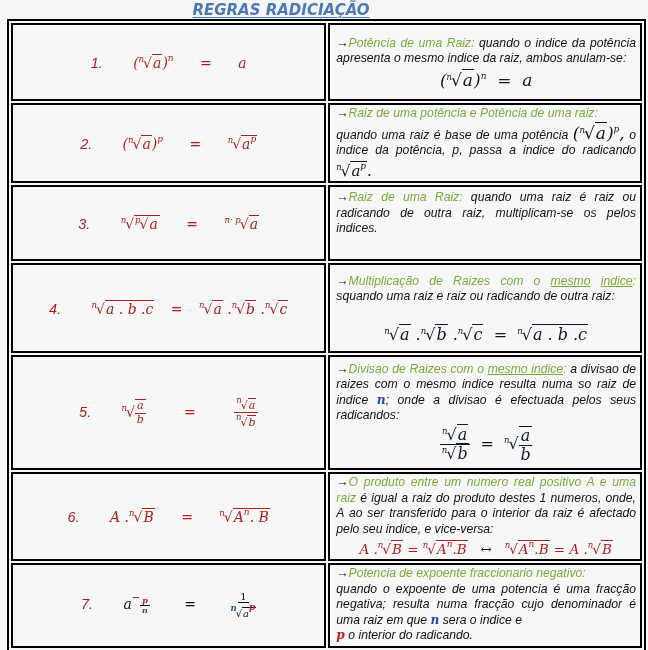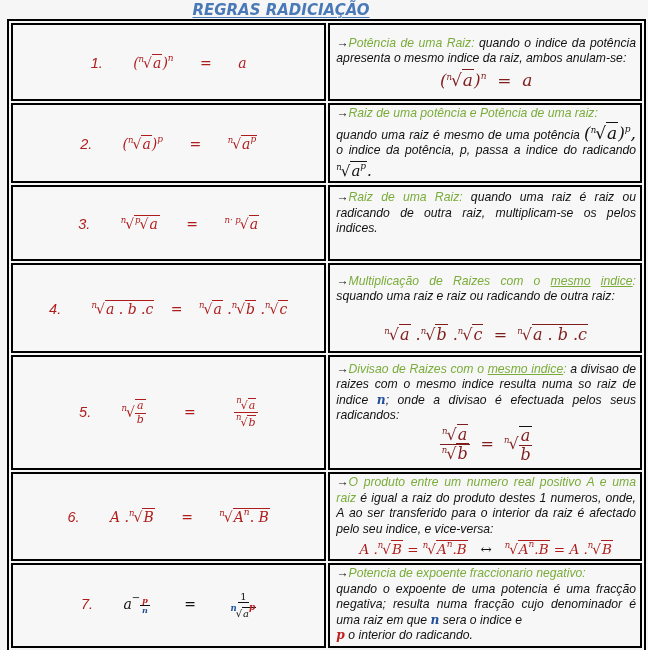--- a/index.html
+++ b/index.html
@@ -20,21 +20,21 @@
   td.formula-cell { width: 316px; text-align: center; color: #b01c1c; font-family: "DejaVu Serif", serif; font-style: italic; font-size: 14px; }
   td.desc-cell { width: 304px; padding: 1px 4px 1px 6px !important; font-style: italic; font-size: 12.2px; line-height: 15.5px; color: #111; text-align: justify; }
   .num { display: inline-block; width: 38px; text-align: left; font-family: "Liberation Sans", sans-serif; font-size: 14.5px; }
   .eq { display: inline-block; margin: 0 22px; font-style: normal; }
   .green { color: #7aac3a; font-weight: normal; }
   .u { text-decoration: underline; }
   .arrow { font-style: normal; color: #111; }
   .sup { font-size: 9px; vertical-align: 7px; }
   .idx { font-size: 8.5px; vertical-align: 6px; margin-right: -1px; }
   .over { border-top: 1px solid currentColor; padding: 0 1px; }
-  .desc-formula { text-align: center; font-family: "DejaVu Serif", serif; font-style: italic; color: #7f1d1d; font-size: 15px; margin-top: 2px; }
+  .desc-formula { text-align: center; font-family: "DejaVu Serif", serif; font-style: italic; color: #0f172a; font-size: 15px; margin-top: 2px; }
   .desc-formula.red { color: #b01c1c; }
   .frac { display: inline-flex; flex-direction: column; align-items: center; vertical-align: middle; }
   .frac .n { border-bottom: 1px solid currentColor; padding: 0 2px; line-height: 1.1; }
   .frac .d { line-height: 1.1; }
   .blue-n { color: #1f4f99; font-weight: bold; font-style: italic; font-family: "DejaVu Serif", serif; }
   .red-p { color: #c0201e; font-weight: bold; font-style: italic; font-family: "DejaVu Serif", serif; }
   .bold-math { font-weight: normal; font-family: "DejaVu Serif", serif; font-style: italic; font-size: 15px; }
   .black { color: #111; }
 </style>
 </head>
@@ -60,21 +60,21 @@
 
   <tr style="height:80px;">
     <td class="formula-cell">
       <span class="num">2.</span>
       <span>(<span class="idx">n</span>√<span class="over">a</span>)<span class="sup">p</span></span>
       <span class="eq">=</span>
       <span><span class="idx">n</span>√<span class="over">a<span class="sup">p</span></span></span>
     </td>
     <td class="desc-cell">
       <span class="arrow">→</span><span class="green">Raiz de uma potência e Potência de uma raiz:</span><br>
-      <span>quando uma raiz é mesmo de uma potência</span>
+      <span>quando uma raiz é base de uma potência</span>
       <span class="bold-math" style="font-size:17px;">(<span class="idx">n</span>√<span class="over">a</span>)<span class="sup">p</span>,</span>
       <span>o indice da potência, p, passa a indice do radicando</span>
       <span class="bold-math"><span class="idx">n</span>√<span class="over">a<span class="sup">p</span></span>.</span>
     </td>
   </tr>
 
   <tr style="height:76px;">
     <td class="formula-cell">
       <span class="num">3.</span>
       <span><span class="idx">n</span>√<span class="over"><span class="idx">p</span>√<span class="over">a</span></span></span>

